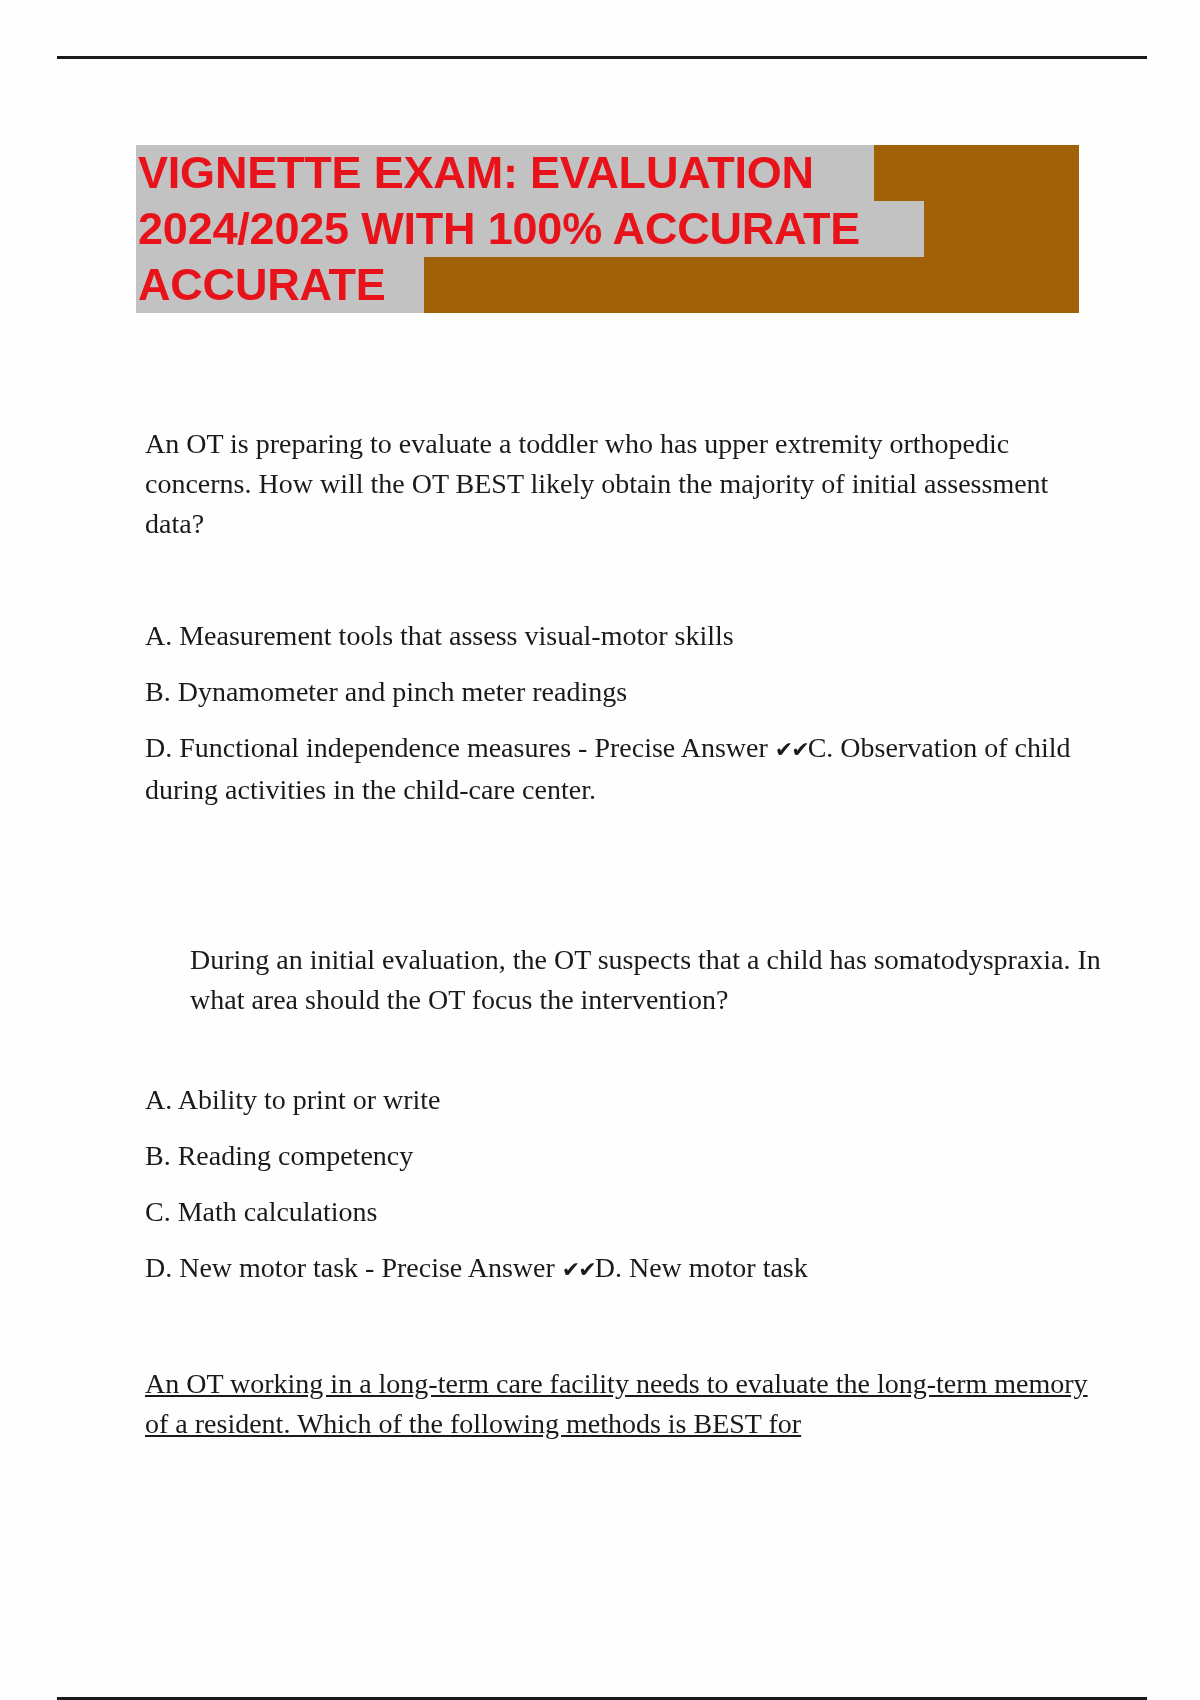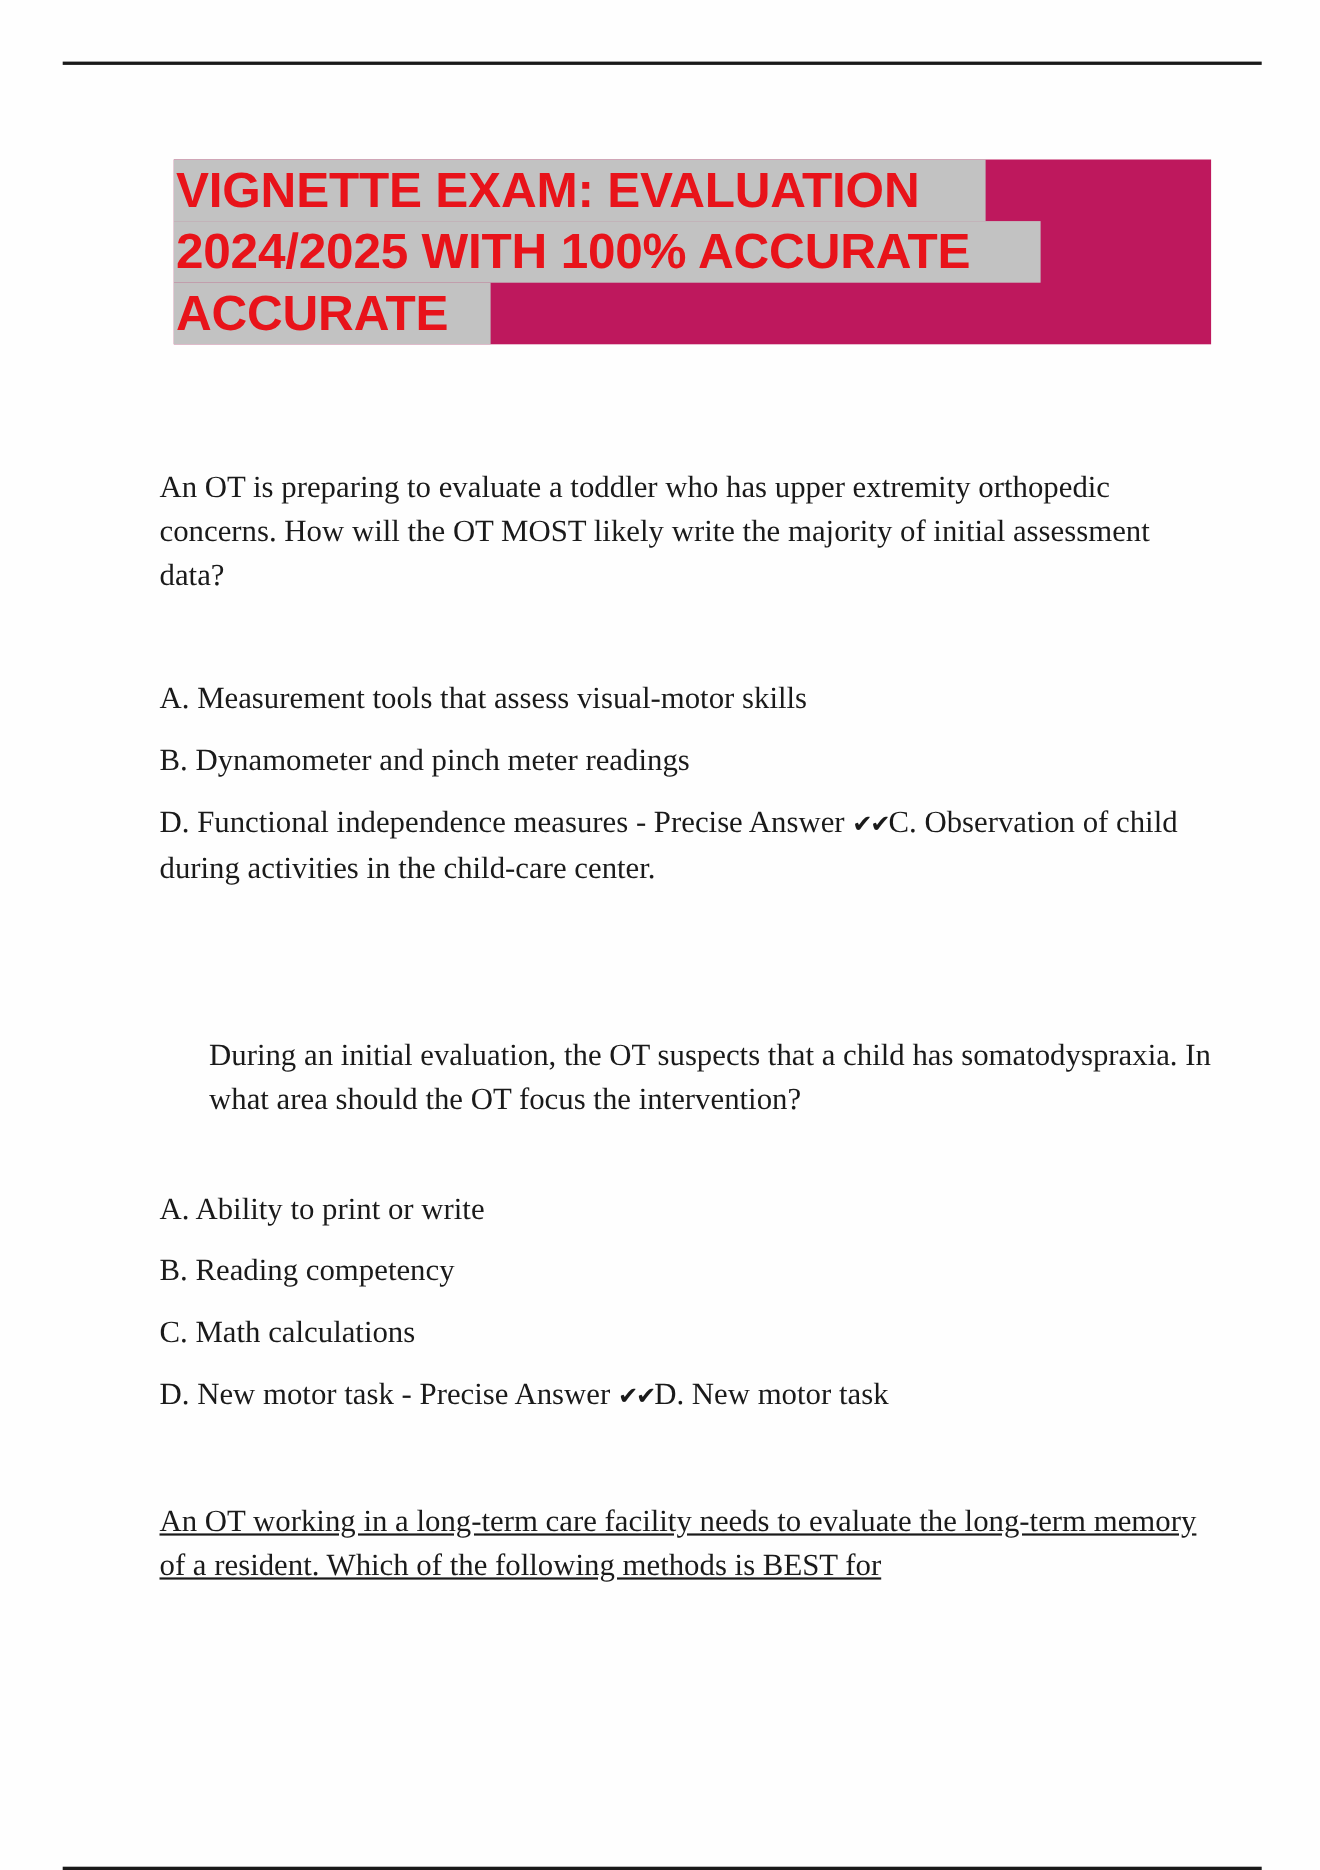--- a/index.html
+++ b/index.html
@@ -19,25 +19,25 @@
       left: 57px;
       width: 1090px;
       height: 3px;
       background: #1a1a1a;
     }
     .rule.top { top: 56px; }
     .rule.bottom { top: 1697px; }
 
     .title-block {
       position: absolute;
-      left: 158px;
+      left: 136px;
       top: 145px;
       width: 943px;
       height: 168px;
-      background: #be185d;
+      background: #a16207;
     }
     .title-line {
       display: block;
       position: absolute;
       left: 0;
       height: 56px;
       background: #c2c2c2;
       color: #e8131a;
       font-family: "Liberation Sans", sans-serif;
       font-weight: bold;
@@ -94,21 +94,21 @@
 <div class="rule top"></div>
 
 <div class="title-block">
   <span class="title-line l1">VIGNETTE EXAM: EVALUATION</span>
   <span class="title-line l2">2024/2025 WITH 100% ACCURATE</span>
   <span class="title-line l3">ACCURATE</span>
 </div>
 
 <div class="content">
 
-  <p class="question q1">An OT is preparing to evaluate a toddler who has upper extremity orthopedic concerns. How will the OT MOST likely write the majority of initial assessment data?</p>
+  <p class="question q1">An OT is preparing to evaluate a toddler who has upper extremity orthopedic concerns. How will the OT BEST likely obtain the majority of initial assessment data?</p>
 
   <ul class="options q1-opts">
     <li class="option">A. Measurement tools that assess visual-motor skills</li>
     <li class="option">B. Dynamometer and pinch meter readings</li>
     <li class="option"><span>D. Functional independence measures - Precise Answer</span> <span class="check">✔✔</span><span>C. Observation of child during activities in the child-care center.</span></li>
   </ul>
 
   <p class="question q2">During an initial evaluation, the OT suspects that a child has somatodyspraxia. In what area should the OT focus the intervention?</p>
 
   <ul class="options q2-opts">

